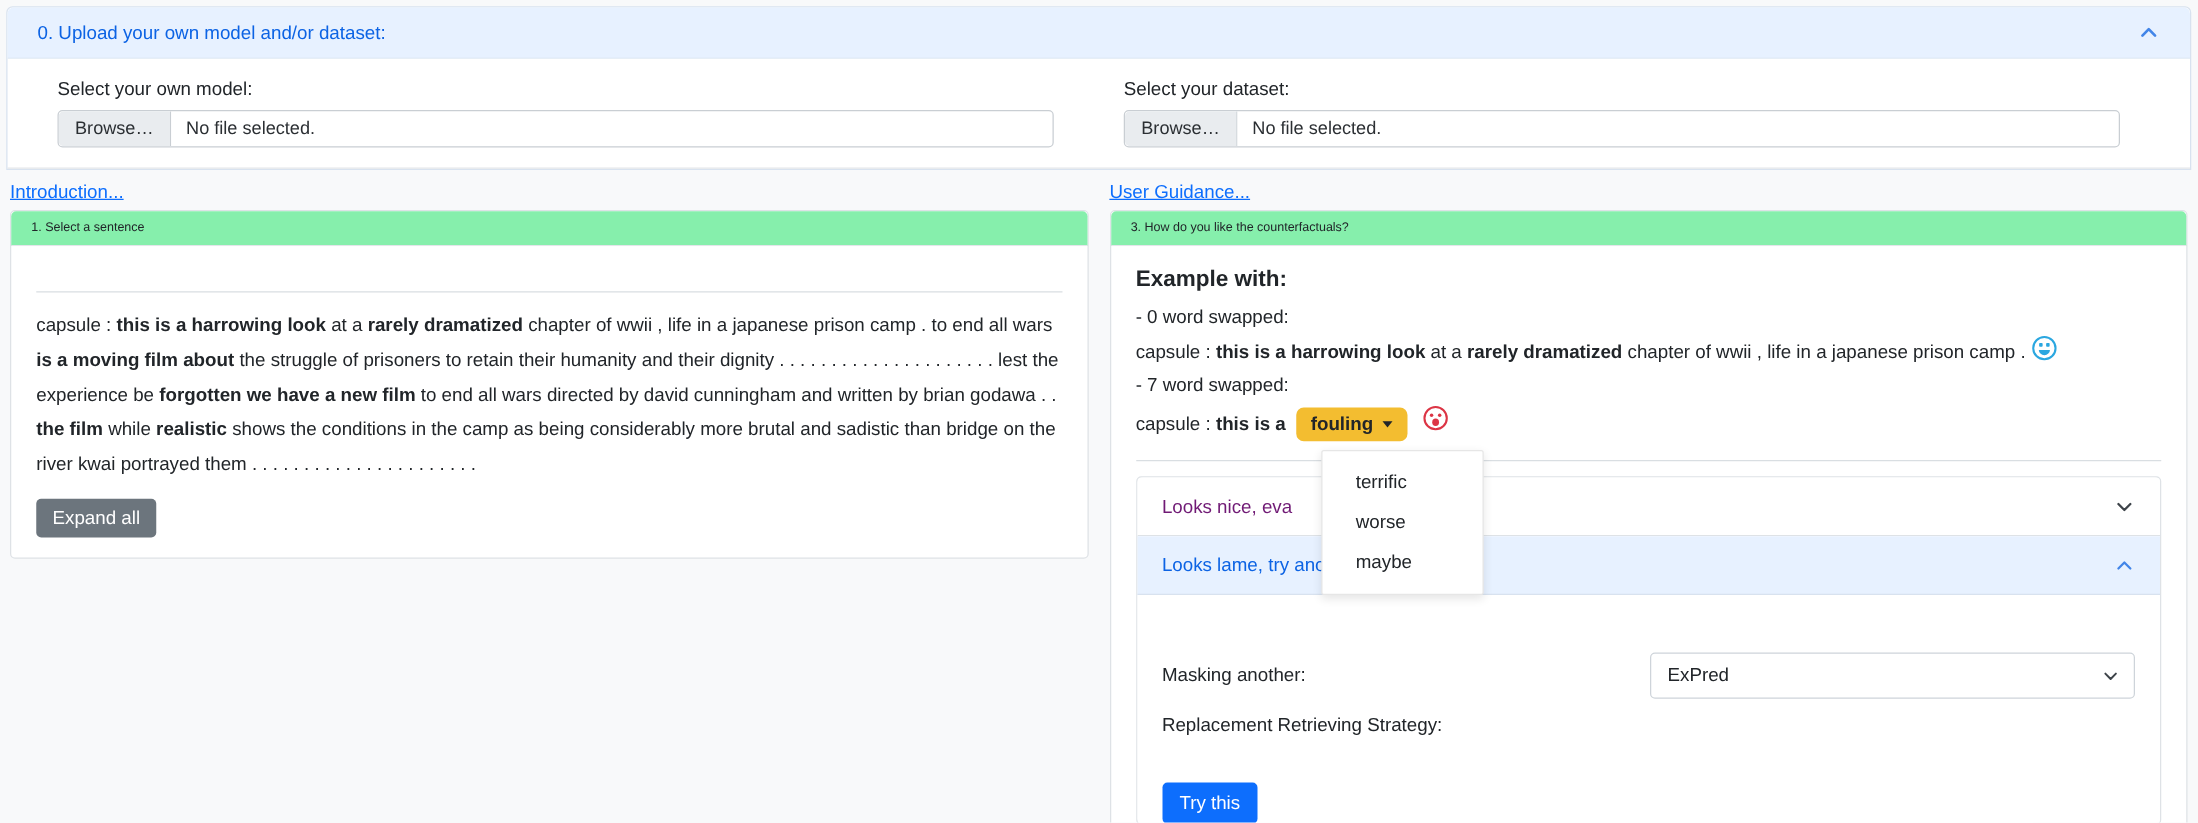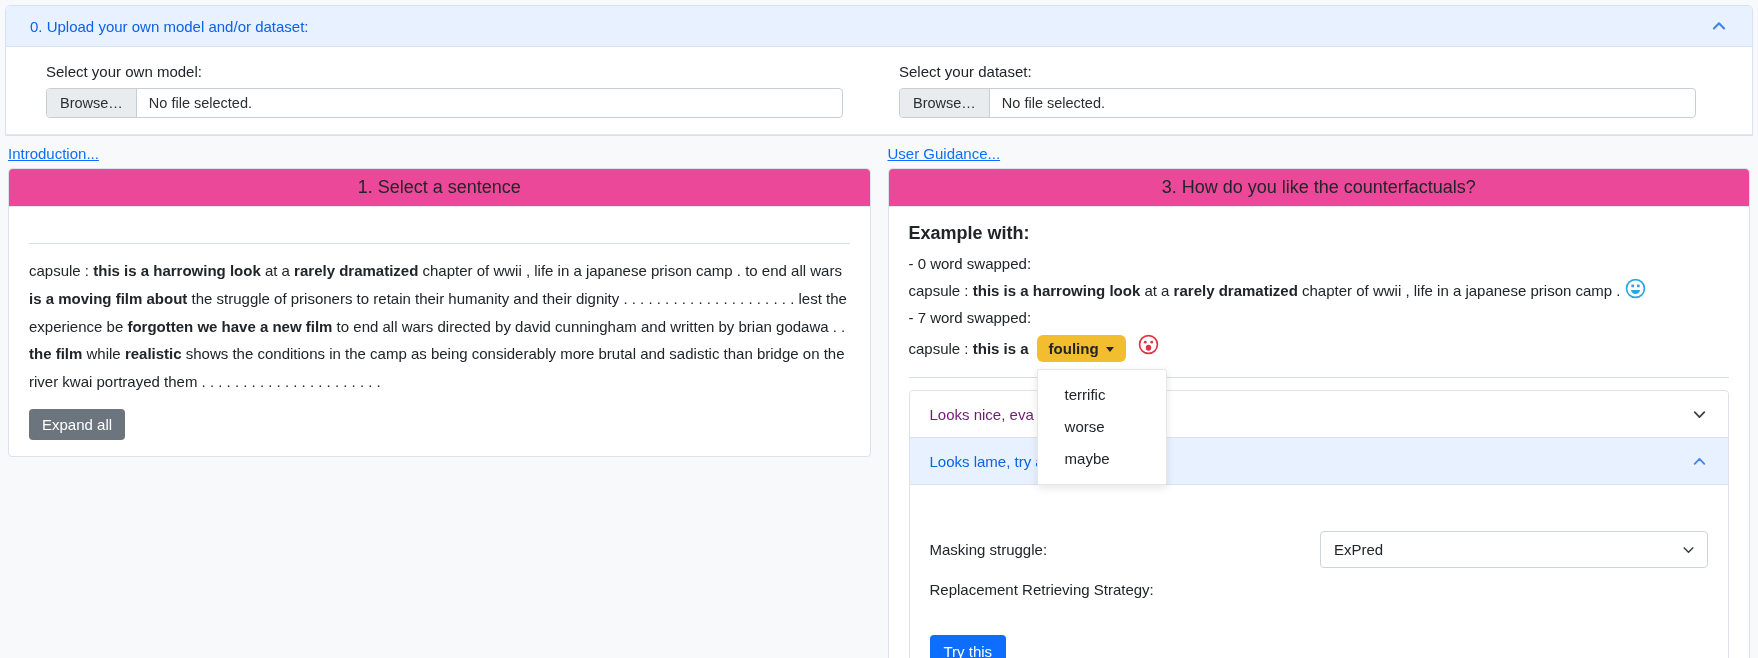--- a/index.html
+++ b/index.html
@@ -38,22 +38,22 @@
   .columns { display: flex; gap: 17px; padding: 0 3px; }
   .col { flex: 1; min-width: 0; }
   .panel-link {
     display: inline-block; margin: 9px 0 6px 0; color: #0d6efd;
     text-decoration: underline; cursor: pointer; font-size: 15px;
   }
 
   
   .card { background: #fff; border: 1px solid #dee2e6; border-radius: 4px; }
   .card-header {
-    background: #ec4899; border-bottom: 1px solid #e3e6ea; padding: 8px 16px;
-    border-radius: 4px 4px 0 0; color: #212529; font-size: 18px; text-align: center;
+    background: #86efac; border-bottom: 1px solid #e3e6ea; padding: 8px 16px;
+    border-radius: 4px 4px 0 0; color: #212529; font-size: 10px;
   }
   .card-body { padding: 14px 20px 16px 20px; }
 
   
   .query-line { font-size: 18px; font-weight: bold; margin-top: 6px; }
   .query-text { margin-left: 30px; }
   .prediction-line { font-size: 18px; font-weight: bold; margin-top: 15px; display: flex; align-items: center; }
   .prediction-line .emoji { margin-left: 15px; }
   hr.divider { border: none; border-top: 1px solid #d9dee2; margin: 22px 0 13px 0; }
   .doc-text { font-size: 15px; line-height: 1.85; color: #212529; }
@@ -73,21 +73,21 @@
   .swap-btn {
     background: #f3bd30; border: none; border-radius: 6px; padding: 5px 12px;
     font-size: 15px; font-weight: bold; color: #212529; cursor: pointer; font-family: inherit;
   }
   .caret-down {
     display: inline-block; margin-left: 7px; vertical-align: middle;
     width: 0; height: 0; border-left: 4.5px solid transparent;
     border-right: 4.5px solid transparent; border-top: 5px solid #212529;
   }
   .swap-menu {
-    position: absolute; left: 0; top: calc(100% + 5px); width: 130px;
+    position: absolute; left: 20px; top: calc(100% + 5px); width: 130px;
     background: #fff; border: 1px solid #e6e6e6; border-radius: 2px;
     box-shadow: 0 3px 8px rgba(0,0,0,0.10); padding: 9px 0; z-index: 20;
   }
   .swap-menu-item { padding: 7px 24px 7px 27px; font-size: 15px; color: #212529; cursor: pointer; line-height: 1.2; }
   hr.divider-r { border: none; border-top: 1px solid #d9dee2; margin: 12px 0 12px 0; }
 
   .accordion { border: 1px solid #dee2e6; border-radius: 4px; }
   .acc-row {
     display: flex; align-items: center; justify-content: space-between;
     padding: 13px 20px; cursor: pointer; min-height: 47px;
@@ -211,21 +211,21 @@
             <div class="acc-row acc-row-lame">
               <span>Looks lame, try another strategy</span>
               <span>
                 <svg class="chev-svg" width="17" height="17" viewBox="0 0 16 16">
                   <polyline points="3.5,10.2 8,5.6 12.5,10.2" fill="none" stroke="#4285e8" stroke-width="1.7" stroke-linecap="round" stroke-linejoin="round"></polyline>
                 </svg>
               </span>
             </div>
             <div class="acc-body">
               <div class="form-row">
-                <span class="form-label">Masking struggle:</span>
+                <span class="form-label">Masking another:</span>
                 <div class="select">
                   <span>ExPred</span>
                   <span class="sel-chev">
                     <svg class="chev-svg" width="15" height="15" viewBox="0 0 16 16">
                       <polyline points="3.5,5.8 8,10.4 12.5,5.8" fill="none" stroke="#3e444a" stroke-width="1.7" stroke-linecap="round" stroke-linejoin="round"></polyline>
                     </svg>
                   </span>
                 </div>
               </div>
               <div class="form-row">

